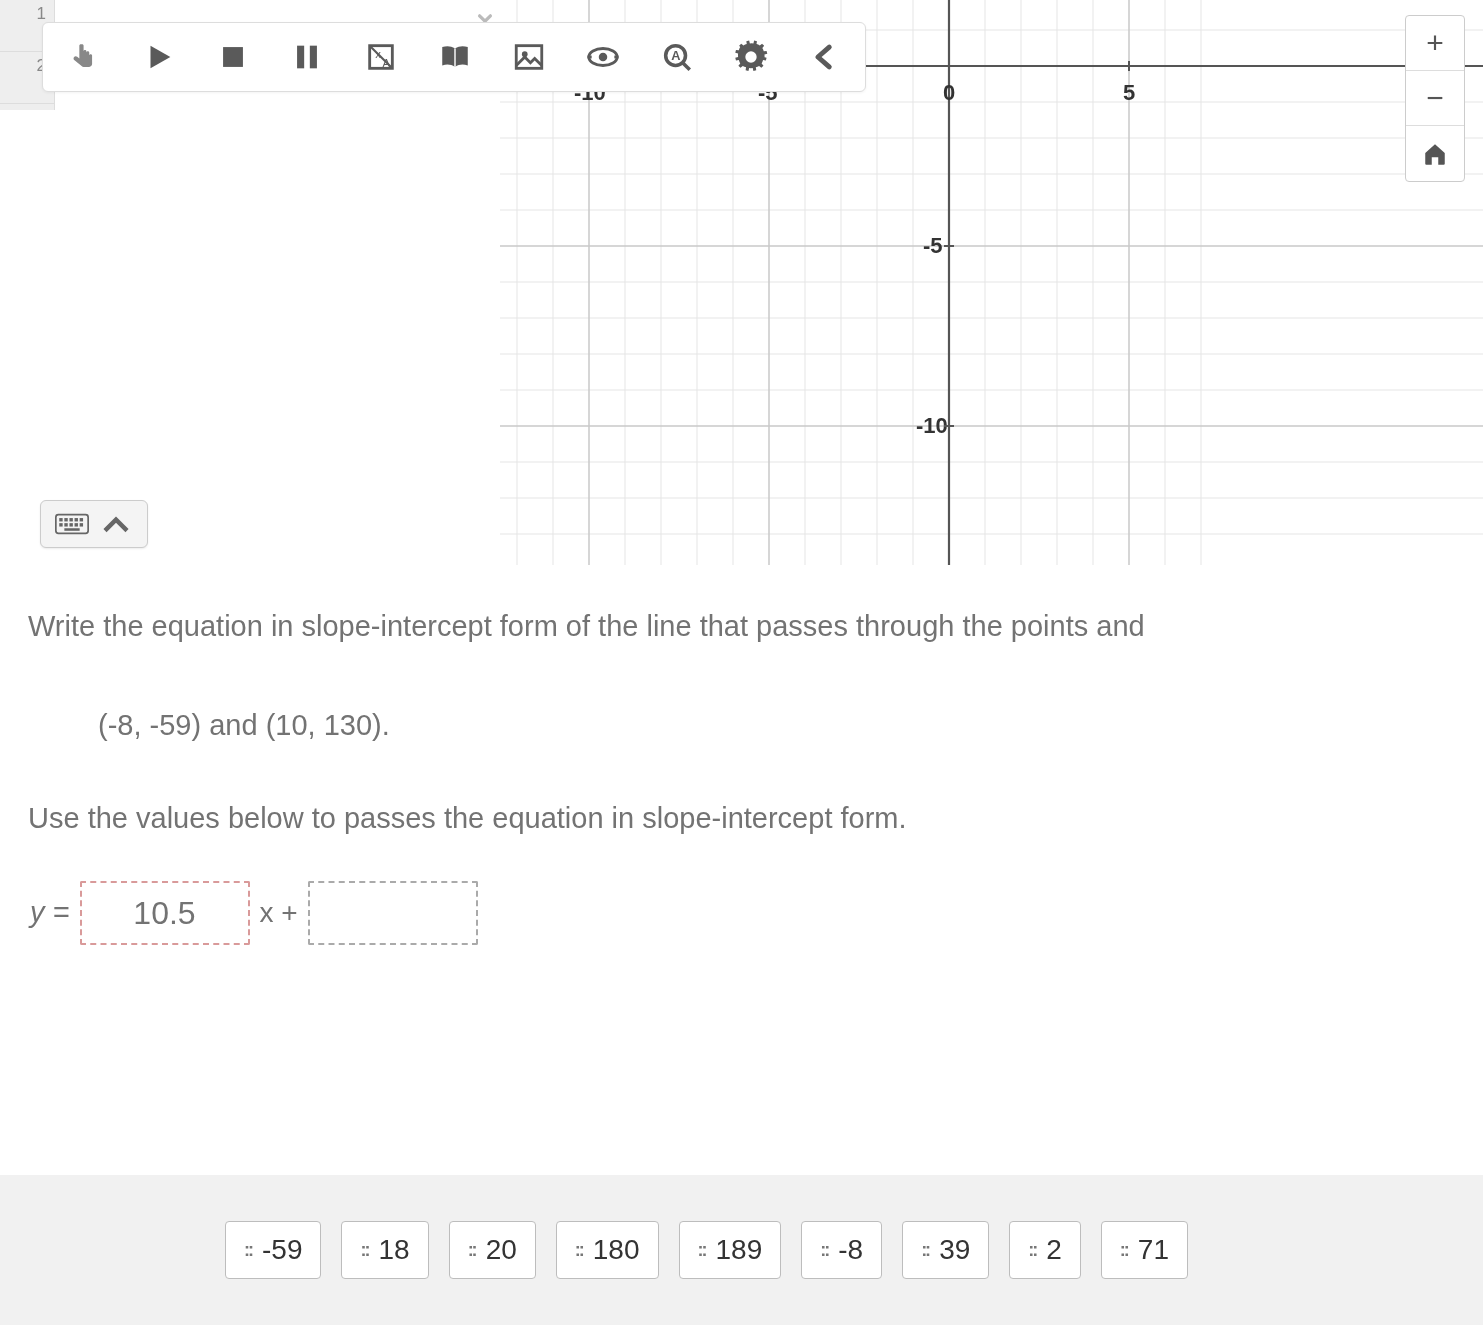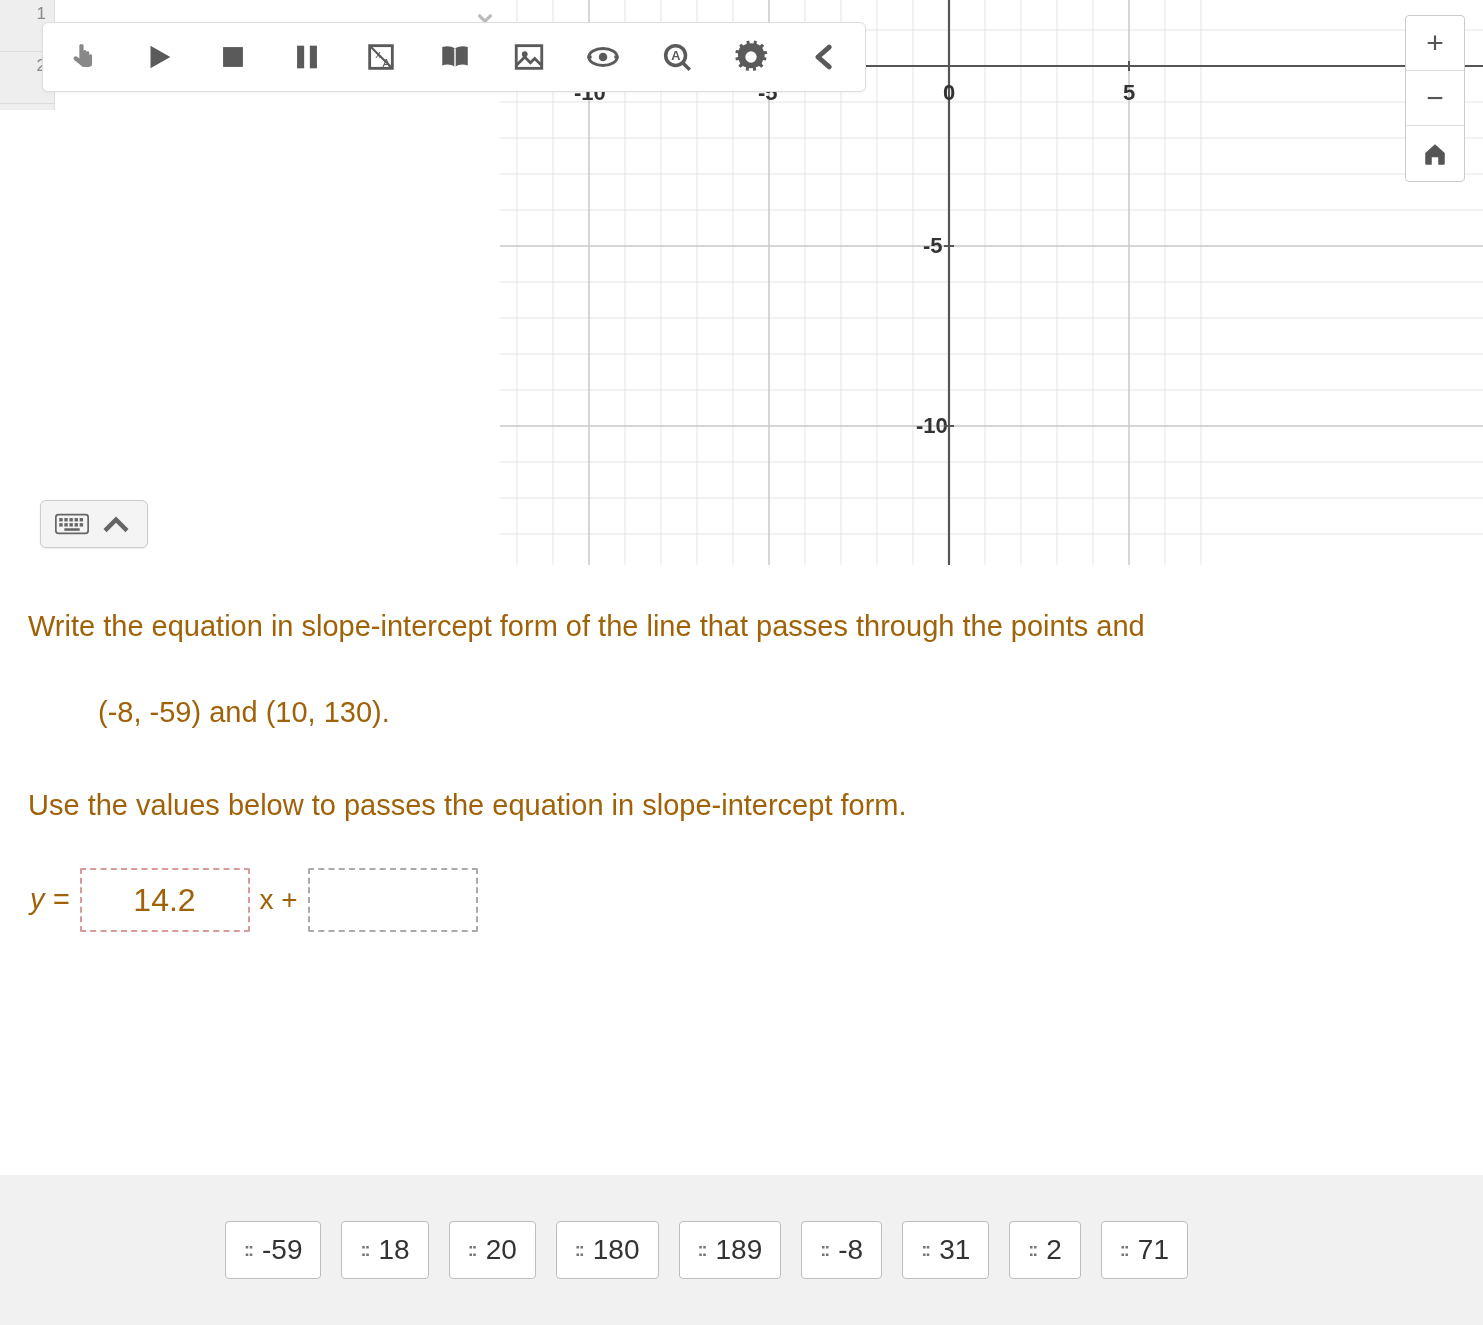--- a/index.html
+++ b/index.html
@@ -104,26 +104,26 @@
     justify-content: center;
     gap: 10px;
     cursor: pointer;
     box-shadow: 0 1px 2px rgba(0,0,0,0.08);
     z-index: 5;
   }
   .keyboard-toggle svg { width: 34px; height: 22px; }
   .question-area {
     padding: 40px 28px 0 28px;
     font-size: 29px;
-    color: #a16207;
+    color: #737373;
     line-height: 1.5;
   }
   .points-line {
     padding-left: 70px;
-    margin-top: 42px;
+    margin-top: 55px;
     margin-bottom: 50px;
   }
   .equation-row {
     display: flex;
     align-items: center;
     gap: 10px;
     margin-top: 40px;
     padding-left: 2px;
     font-size: 28px;
   }
@@ -363,21 +363,21 @@
 
 </div>
 
 <div class="question-area">
   <div>Write the equation in slope-intercept form of the line that passes through the points and</div>
   <div class="points-line">(-8, -59) and (10, 130).</div>
   <div>Use the values below to passes the equation in slope-intercept form.</div>
 
   <div class="equation-row">
     <span class="eq-label">y =</span>
-    <span class="drop-slot filled">14.2</span>
+    <span class="drop-slot filled">10.5</span>
     <span>x +</span>
     <span class="drop-slot empty"></span>
   </div>
 </div>
 
 <div class="answer-bank">
   <div class="chip">
       <span class="grip">::</span>
       <span>-59</span>
     </div>
@@ -396,21 +396,21 @@
   <div class="chip">
       <span class="grip">::</span>
       <span>189</span>
     </div>
   <div class="chip">
       <span class="grip">::</span>
       <span>-8</span>
     </div>
   <div class="chip">
       <span class="grip">::</span>
-      <span>31</span>
+      <span>39</span>
     </div>
   <div class="chip">
       <span class="grip">::</span>
       <span>2</span>
     </div>
   <div class="chip">
       <span class="grip">::</span>
       <span>71</span>
     </div>
 </div>

